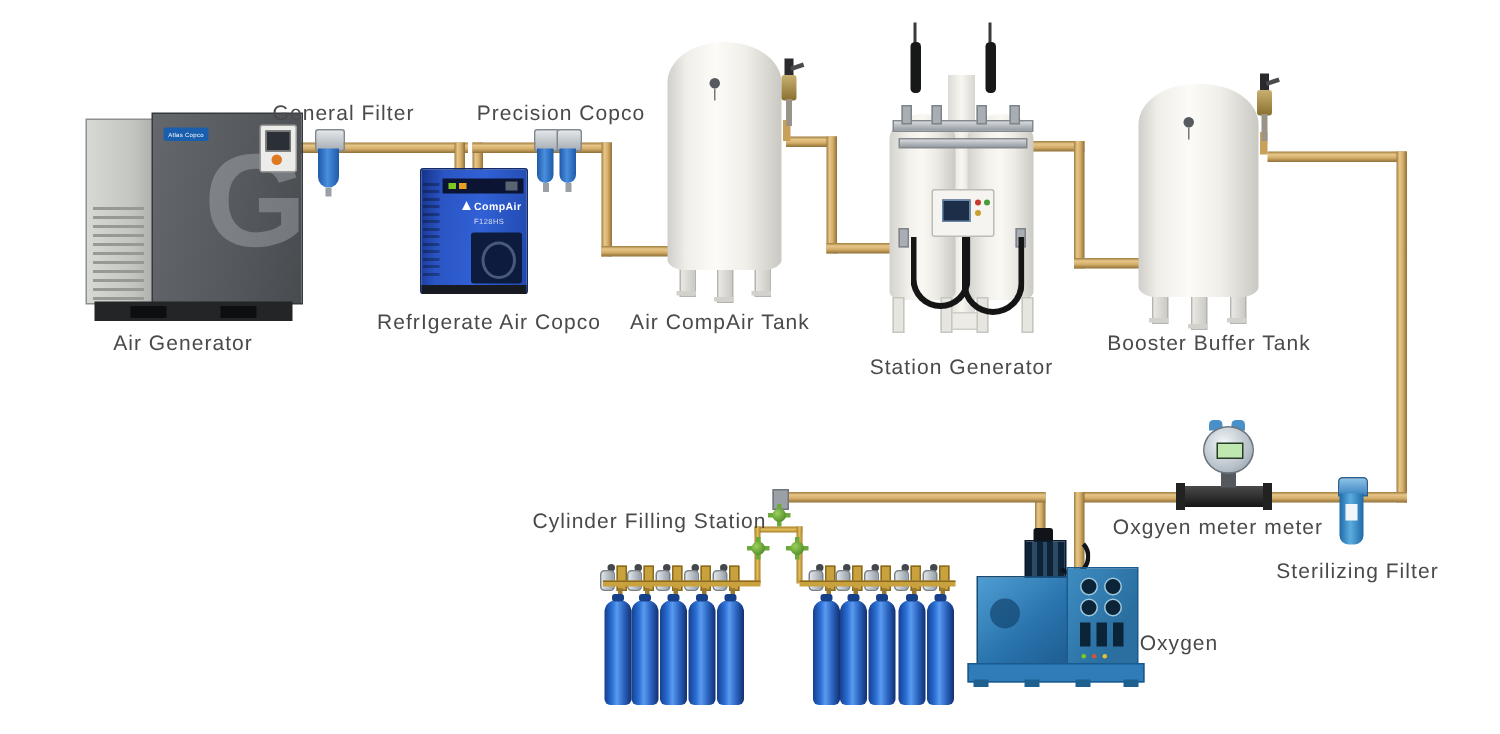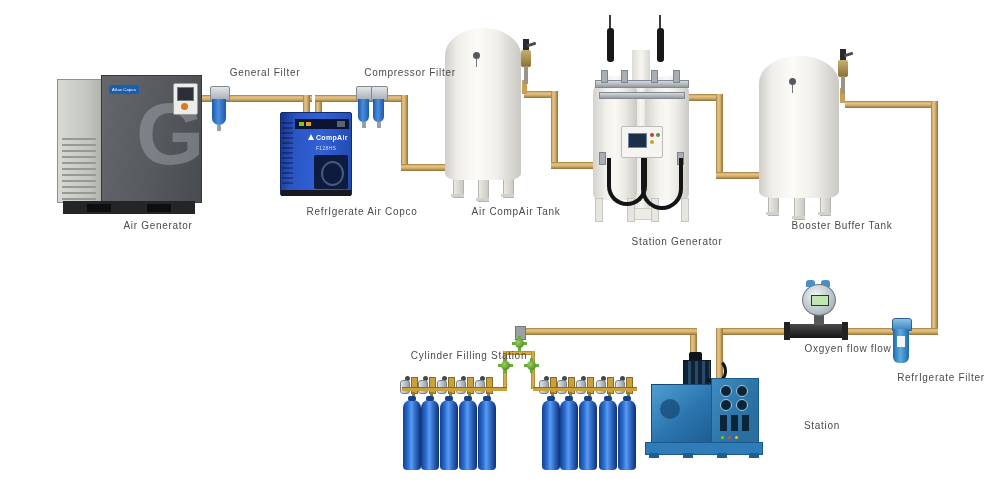--- a/index.html
+++ b/index.html
@@ -4,22 +4,22 @@
 <style>
   html,body{margin:0;padding:0;background:#fff;}
   #canvas{position:relative;width:1000px;height:489px;background:#ffffff;overflow:hidden;
           font-family:"Liberation Sans",sans-serif;}
   
   .pipe-h,.pipe-v{position:absolute;z-index:1;}
   .pipe-h{height:7px;background:linear-gradient(180deg,#9d7c3c 0%,#e6c689 28%,#d6ae6a 60%,#8f7038 100%);}
   .pipe-v{width:7px;background:linear-gradient(90deg,#9d7c3c 0%,#e6c689 28%,#d6ae6a 60%,#8f7038 100%);}
   
   .comp{position:absolute;z-index:2;}
-  .lbl{position:absolute;font-size:10px;letter-spacing:.7px;color:#4a4a4a;white-space:nowrap;
-       transform:translateX(-50%);z-index:6;margin-left:36px;}
+  .lbl{position:absolute;font-size:14px;letter-spacing:.7px;color:#4a4a4a;white-space:nowrap;
+       transform:translateX(-50%);z-index:6;}
   
   .ac-side{position:absolute;left:0;top:4px;width:44px;height:122px;
            background:linear-gradient(90deg,#d7d9d5,#c3c5c1 70%,#aeb0ac);border:1px solid #8e908c;}
   .ac-louver{position:absolute;left:4px;top:58px;width:34px;height:62px;
              background:repeating-linear-gradient(180deg,#979995 0 2px,transparent 2px 6px);}
   .ac-front{position:absolute;left:44px;top:0;width:99px;height:126px;
             background:linear-gradient(100deg,#64686d,#565a5f 55%,#484c51);border:1px solid #35383c;}
   .ac-g{position:absolute;left:34px;top:14px;font-size:88px;font-weight:bold;
         color:rgba(196,202,209,.34);line-height:1;}
   .ac-logo{position:absolute;left:7px;top:9px;width:30px;height:9px;background:#1a5fae;border-radius:2px;
@@ -412,24 +412,24 @@
   <div class="cyl" style="left:618px;">
       <div class="gg"></div>
       <div class="rg"></div>
       <div class="vv"></div>
       <div class="st"></div>
       <div class="bd"></div>
       <div class="nk"></div>
     </div>
 
   <div class="lbl" style="left:229px;top:67px;">General Filter</div>
-  <div class="lbl" style="left:374px;top:67px;">Compressor Filter</div>
+  <div class="lbl" style="left:374px;top:67px;">Precision Copco</div>
   <div class="lbl" style="left:122px;top:220px;">Air Generator</div>
   <div class="lbl" style="left:326px;top:206px;">RefrIgerate Air Copco</div>
   <div class="lbl" style="left:480px;top:206px;">Air CompAir Tank</div>
   <div class="lbl" style="left:641px;top:236px;">Station Generator</div>
   <div class="lbl" style="left:806px;top:220px;">Booster Buffer Tank</div>
-  <div class="lbl" style="left:812px;top:343px;">Oxgyen flow flow</div>
-  <div class="lbl" style="left:905px;top:372px;">RefrIgerate Filter</div>
-  <div class="lbl" style="left:786px;top:420px;">Station</div>
-  <div class="lbl" style="left:433px;top:350px;">Cylinder Filling Station</div>
+  <div class="lbl" style="left:812px;top:343px;">Oxgyen meter meter</div>
+  <div class="lbl" style="left:905px;top:372px;">Sterilizing Filter</div>
+  <div class="lbl" style="left:786px;top:420px;">Oxygen</div>
+  <div class="lbl" style="left:433px;top:339px;">Cylinder Filling Station</div>
 
 </div>
 
 </body></html>

